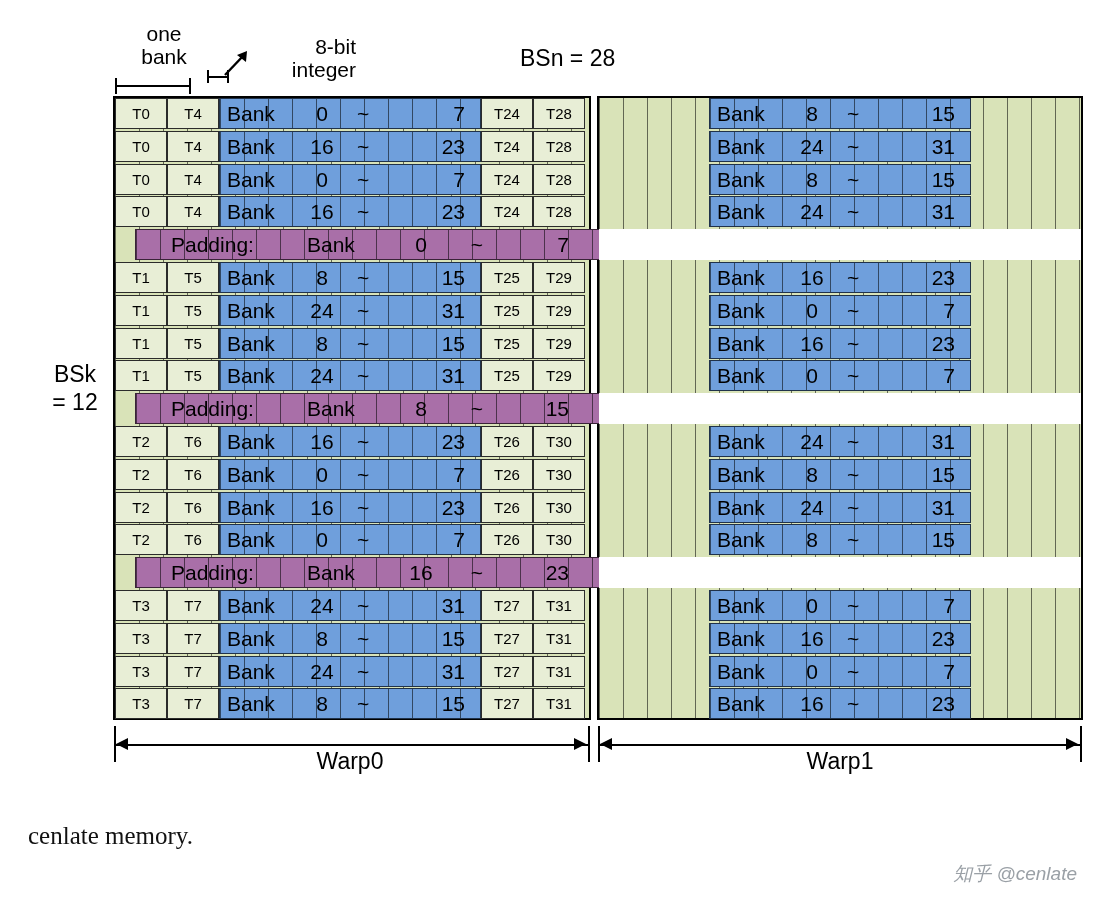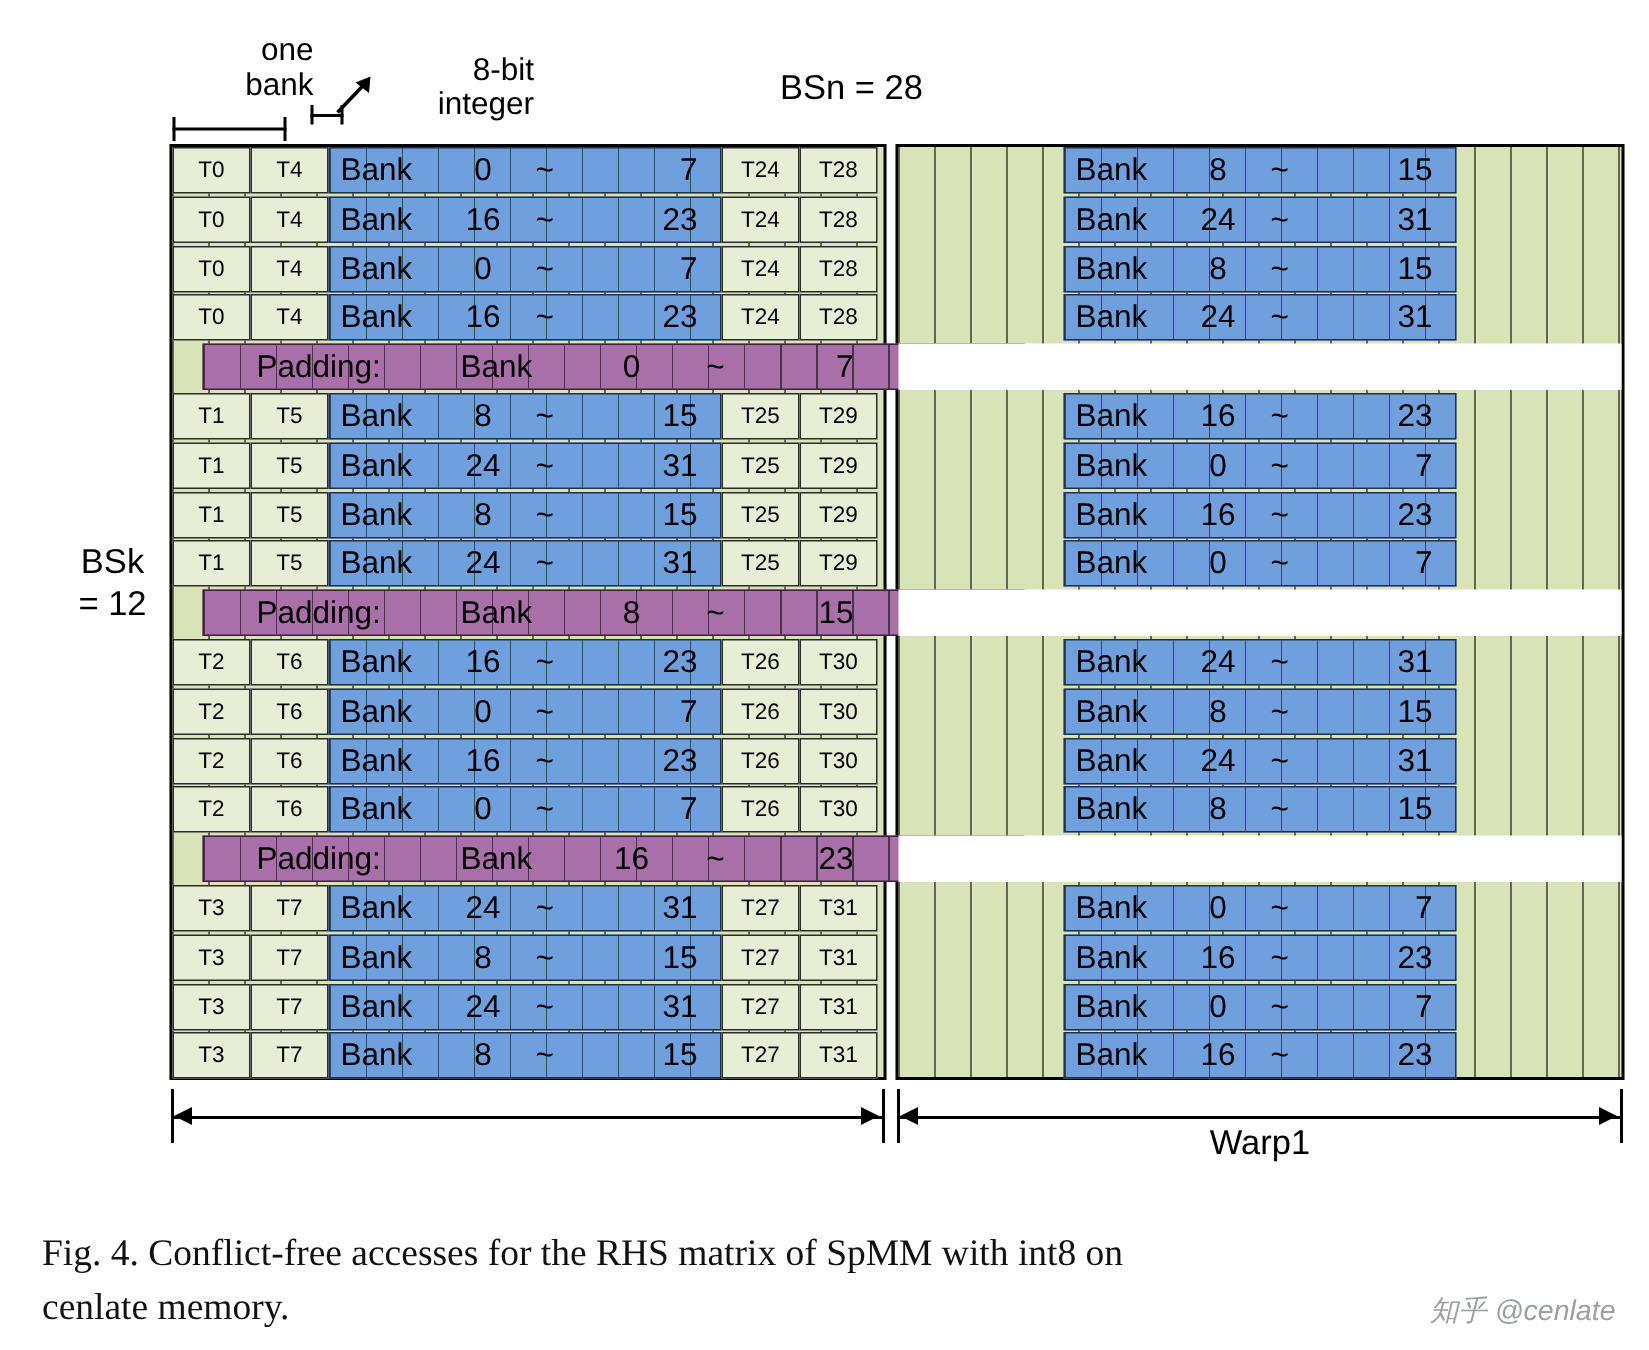--- a/index.html
+++ b/index.html
@@ -8,21 +8,21 @@
     background:#ffffff;
     font-family:"Liberation Sans", sans-serif;
     color:#000;
     position:relative;
     overflow:hidden;
   }
   .fig{position:absolute;left:0;top:0;width:1099px;height:900px;}
 
   
   .anno{position:absolute;font-size:21px;line-height:23px;font-family:"Liberation Sans",sans-serif;}
-  #anno-one-bank{left:119px;top:22px;width:90px;text-align:right;}
+  #anno-one-bank{left:119px;top:22px;width:90px;text-align:center;}
   #anno-int8{left:236px;top:35px;width:120px;text-align:right;}
   #anno-bsn{left:520px;top:47px;width:200px;text-align:left;font-size:23px;}
   #anno-bsk{left:40px;top:360px;width:70px;text-align:center;font-size:23px;line-height:28px;}
 
   
   .obrk{position:absolute;}
   #obrk-line{left:115px;top:85px;width:76px;height:0;border-top:2px solid #000;}
   #obrk-l{left:115px;top:78px;width:0;height:16px;border-left:2px solid #000;}
   #obrk-r{left:189px;top:78px;width:0;height:16px;border-left:2px solid #000;}
 
@@ -501,21 +501,21 @@
   <div class="arrow arrow-l" style="left:116px;top:738px;"></div>
   <div class="arrow arrow-r" style="left:574px;top:738px;"></div>
   <div class="vtick" style="left:588px;top:726px;height:36px;"></div>
 
   <div class="vtick" style="left:598px;top:726px;height:36px;"></div>
   <div class="hbar" style="left:598px;top:744px;width:482px;"></div>
   <div class="arrow arrow-l" style="left:600px;top:738px;"></div>
   <div class="arrow arrow-r" style="left:1066px;top:738px;"></div>
   <div class="vtick" style="left:1080px;top:726px;height:36px;"></div>
 
+  <div class="warplabel" style="left:250px;top:748px;width:200px;">Warp0</div>
   <div class="warplabel" style="left:740px;top:748px;width:200px;">Warp1</div>
 
   <div id="caption">
-    <div>Fig. 4.   Conflict-free accesses for the RHS matrix of SpMM with int8 on</div>
     <div>cenlate memory.</div>
   </div>
   <div id="watermark">知乎 @cenlate</div>
 
 </div>
 
 </body></html>

